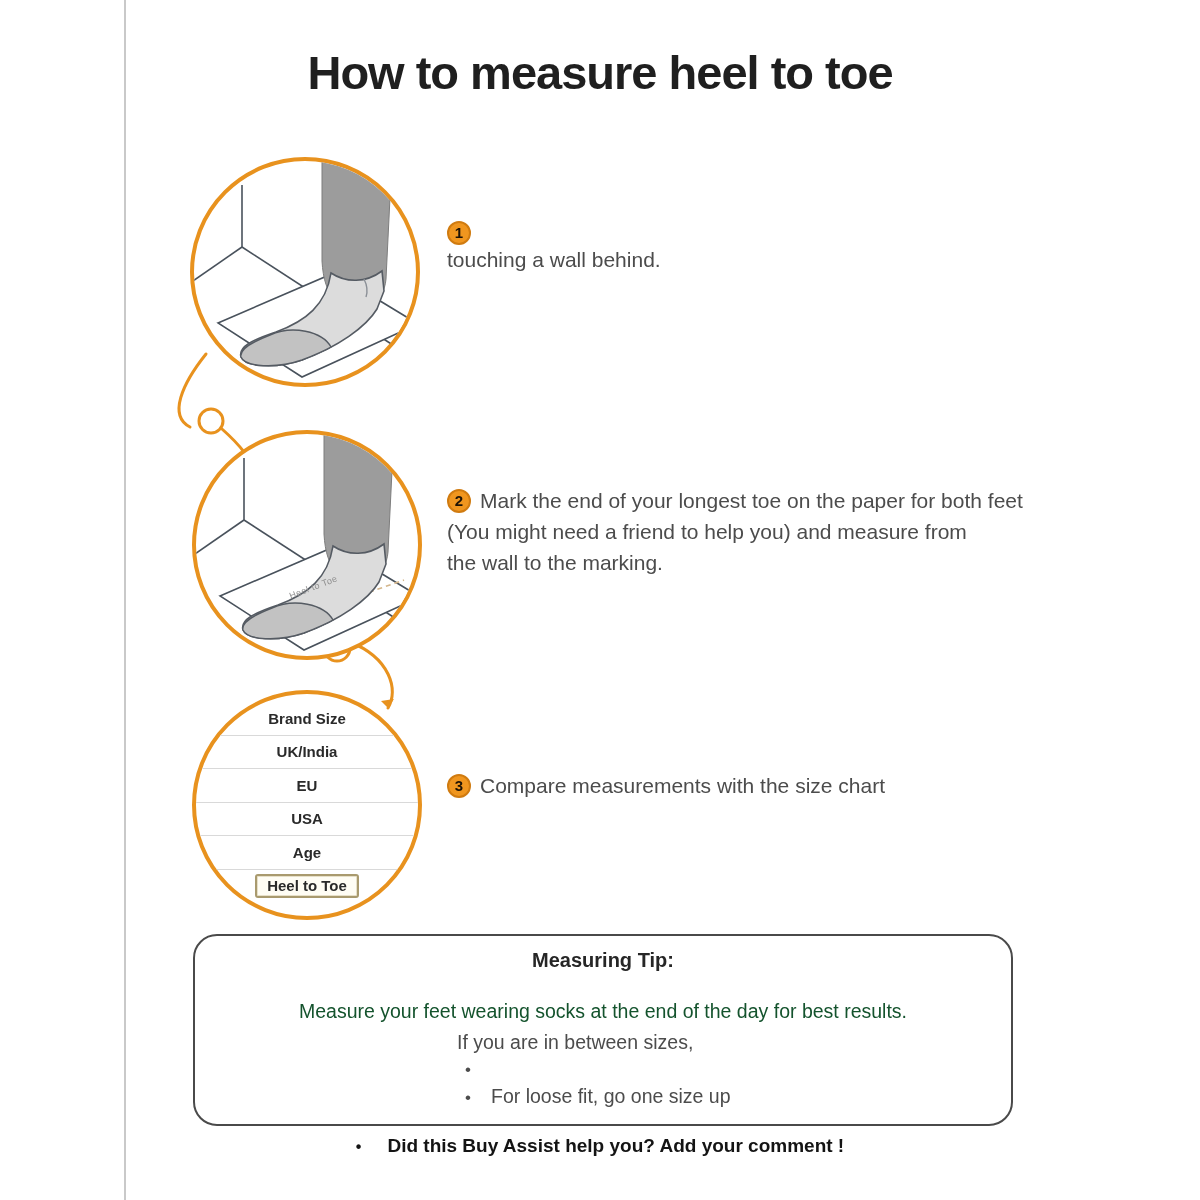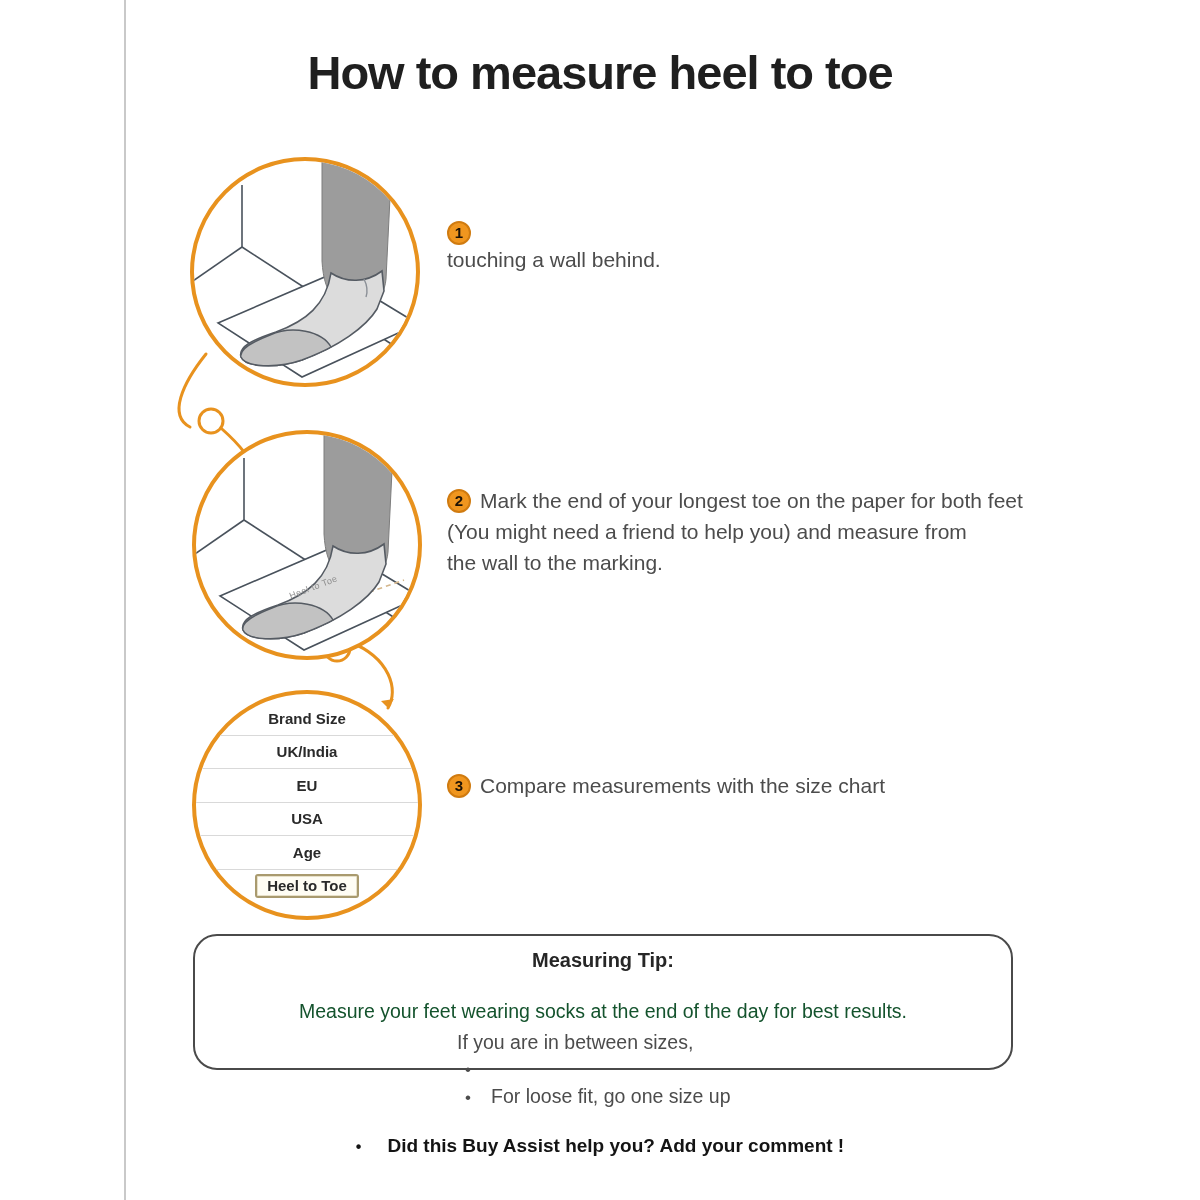--- a/index.html
+++ b/index.html
@@ -38,21 +38,21 @@
   .step{position:absolute;left:447px;color:#4c4c4c;font-size:21px;line-height:30px;}
   .step-first-line{display:flex;align-items:center;}
   .step-badge{display:inline-flex;width:24px;height:24px;border-radius:50%;
     background:#f0961f;border:2px solid #d07b10;color:#1d1205;font-size:15px;font-weight:bold;
     align-items:center;justify-content:center;margin-right:9px;flex:0 0 auto;box-sizing:border-box;}
   #step1{top:221px;}
   #step2{top:485px;line-height:31px;}
   #step3{top:771px;}
 
   
-  .tip-box{position:absolute;left:193px;top:934px;width:820px;height:136px;
+  .tip-box{position:absolute;left:193px;top:934px;width:820px;height:192px;
     border:2px solid #4a4a4a;border-radius:24px;background:#fff;box-sizing:border-box;}
   .tip-heading{margin-top:13px;text-align:center;font-size:20px;font-weight:bold;color:#262626;}
   .tip-line1{margin-top:28px;text-align:center;font-size:19.5px;color:#14532d;}
   .tip-sub{margin-top:8px;margin-left:262px;font-size:19.5px;color:#4c4c4c;}
   .tip-intro{margin-bottom:2px;}
   .tip-bullets{list-style:none;margin:0;padding:0;}
   .tip-bullets li{display:flex;align-items:baseline;line-height:27px;}
   .tip-bullets .dot{width:26px;text-align:left;padding-left:8px;font-size:17px;color:#4c4c4c;}
 
   

